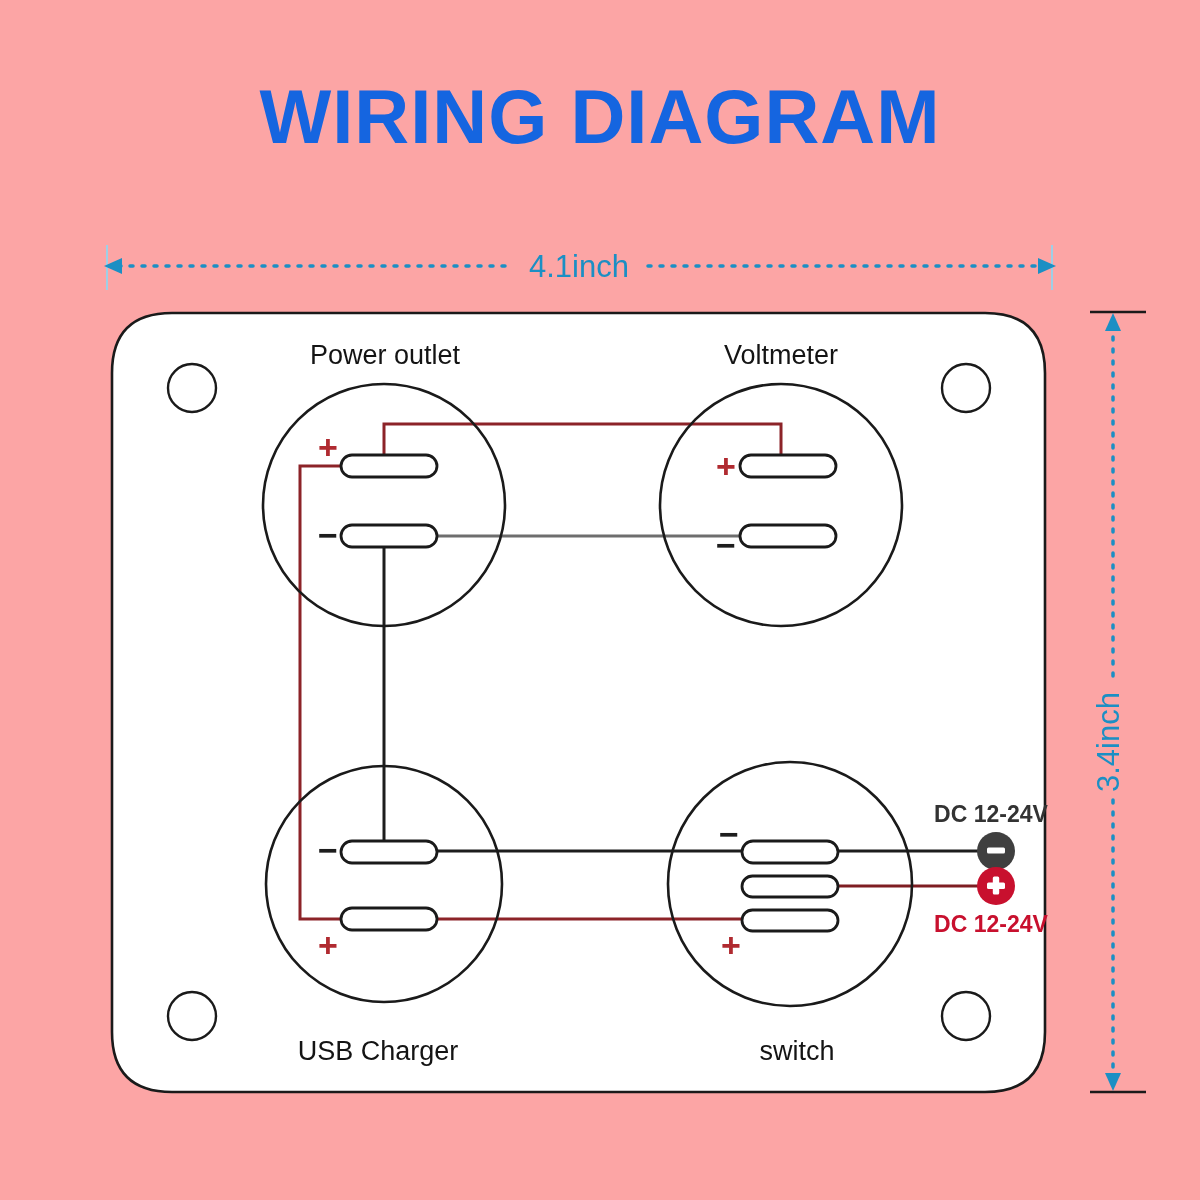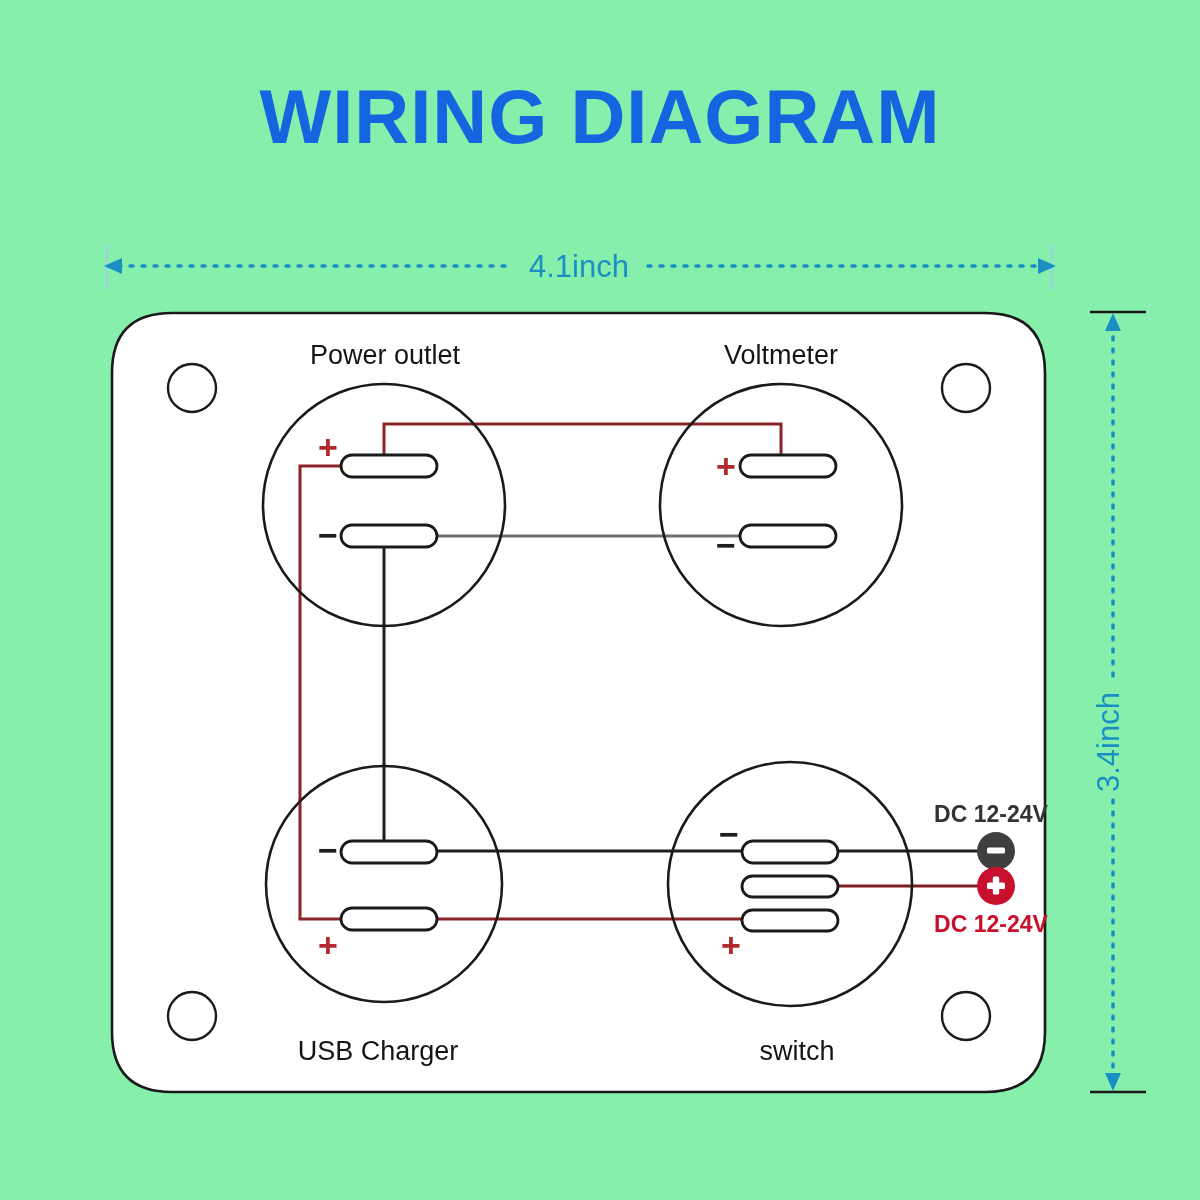--- a/index.html
+++ b/index.html
@@ -12,21 +12,21 @@
     width: 1200px;
     height: 1200px;
     font-family: "Liberation Sans", sans-serif;
     overflow: hidden;
     position: relative;
   }
   #stage {
     position: relative;
     width: 1200px;
     height: 1200px;
-    background: #86efac;
+    background: #fca5a5;
   }
   #diagram-svg {
     position: absolute;
     top: 0;
     left: 0;
     width: 1200px;
     height: 1200px;
     display: block;
   }
   .title-text {

